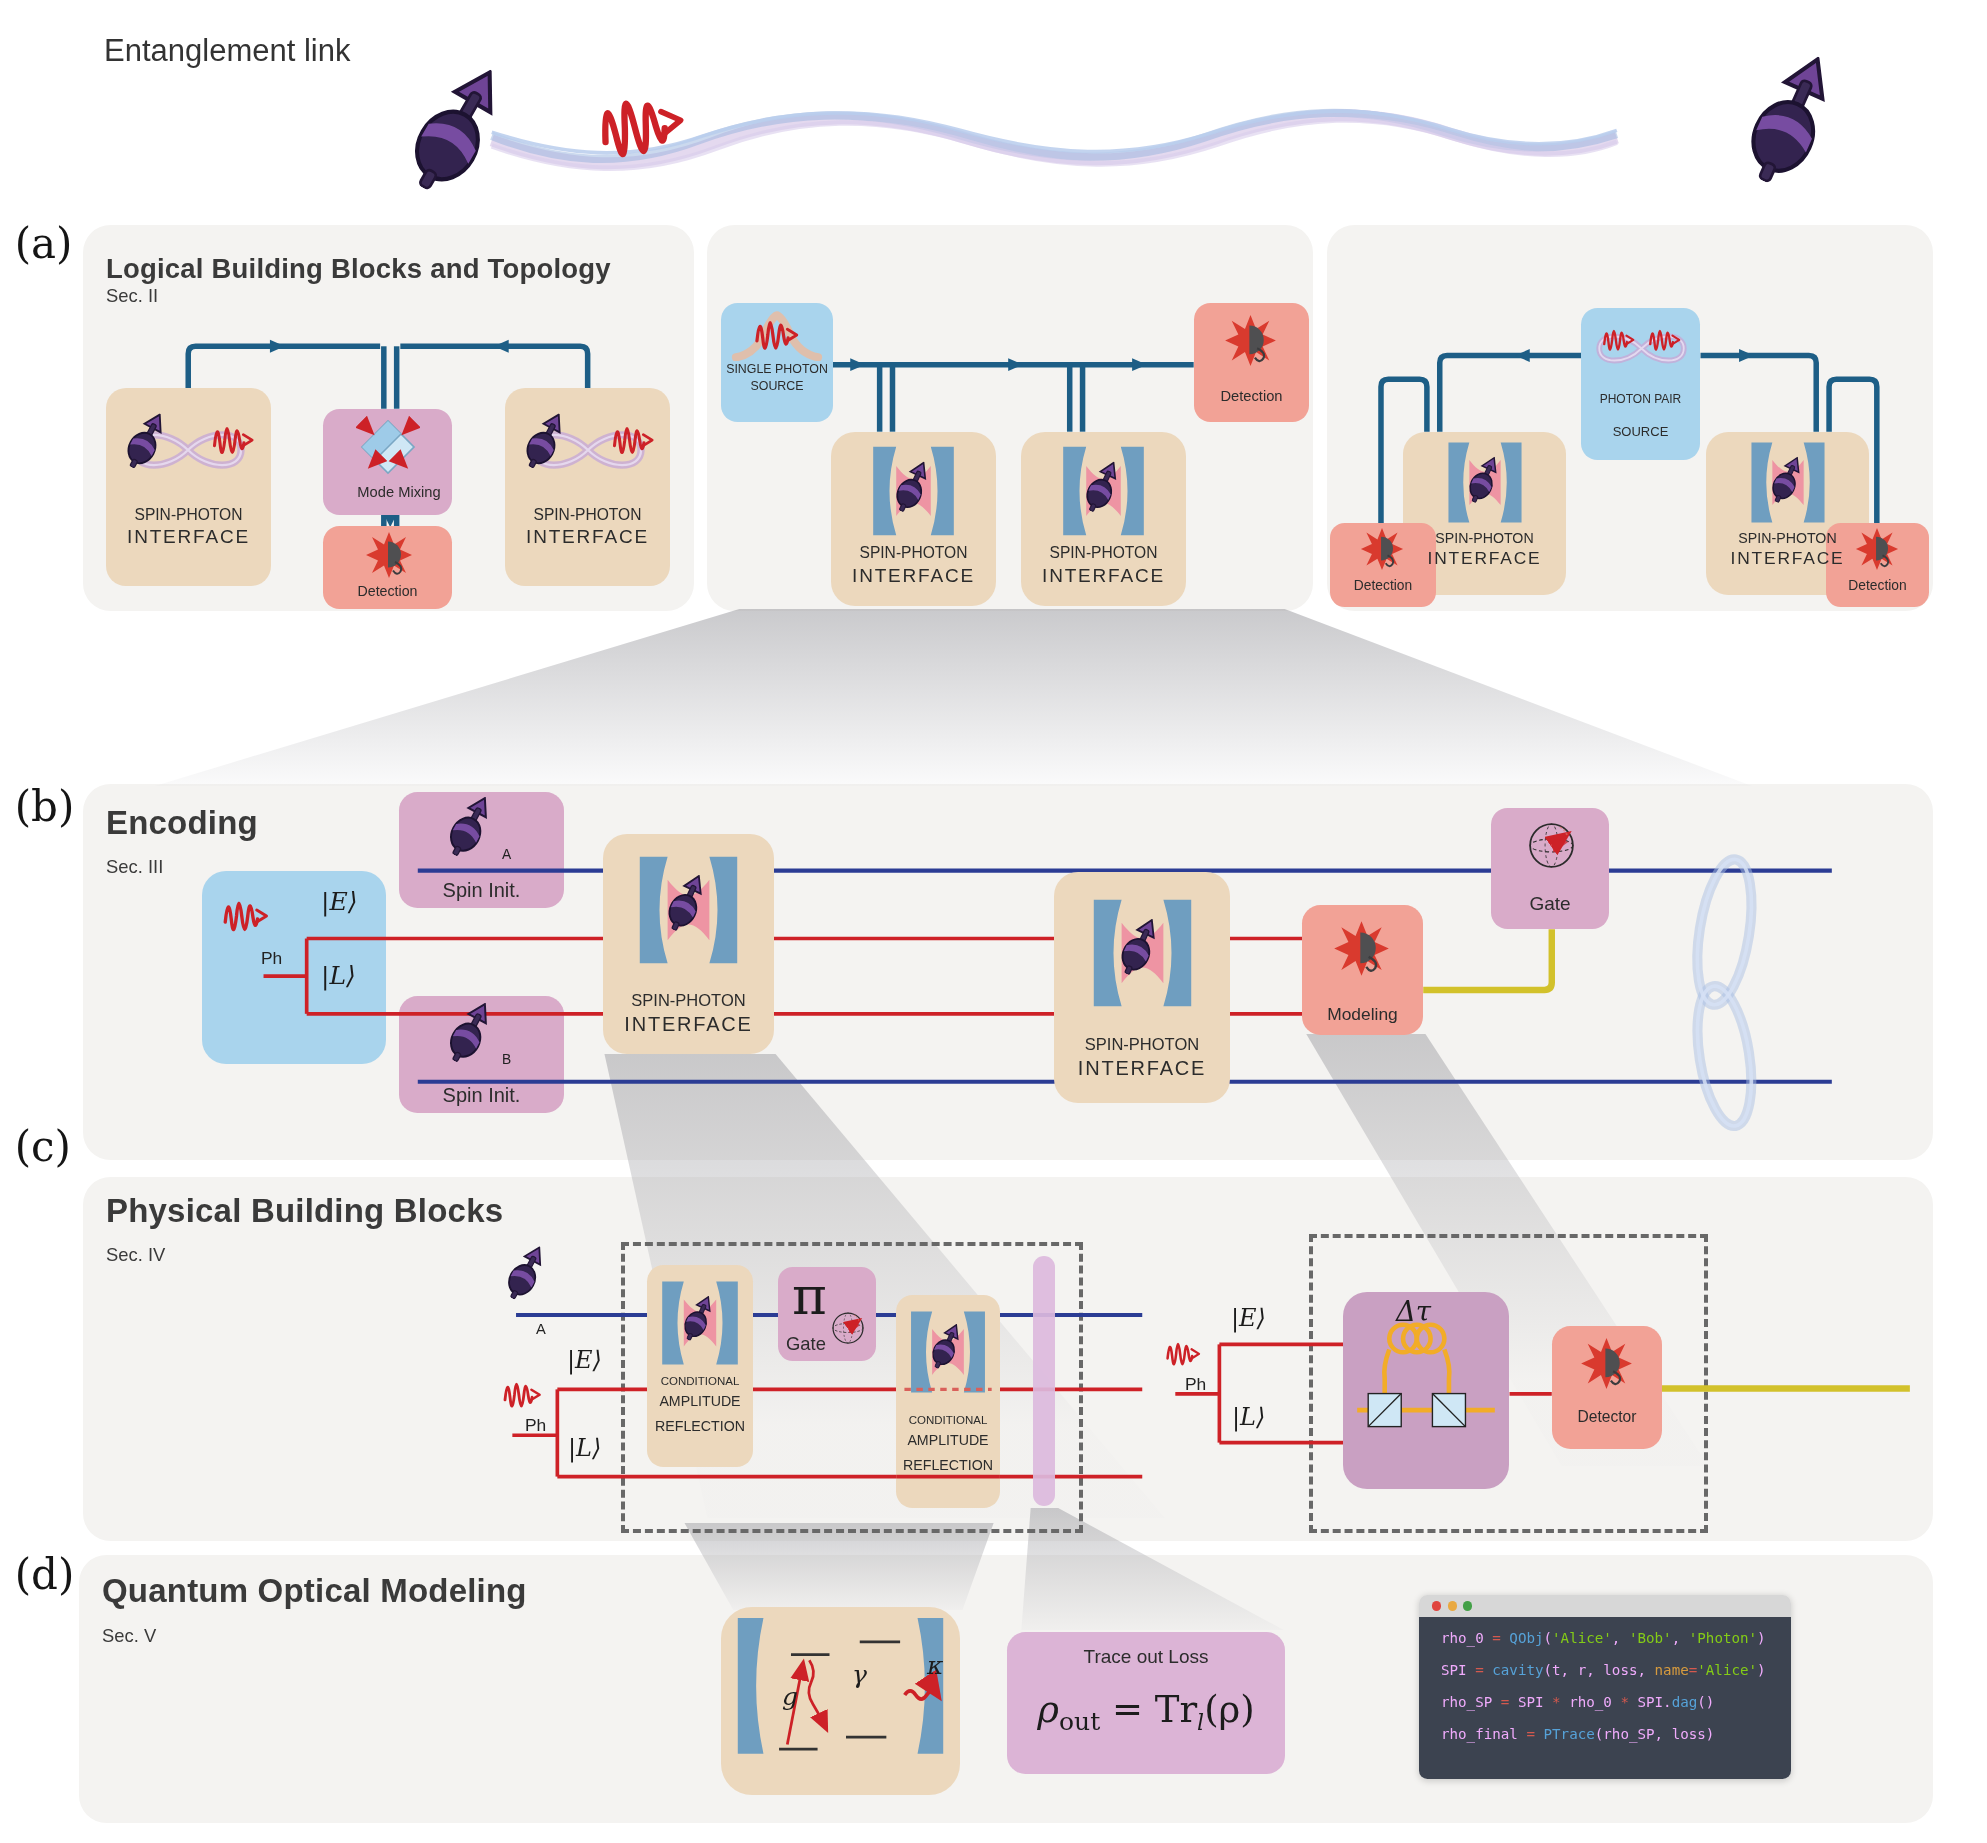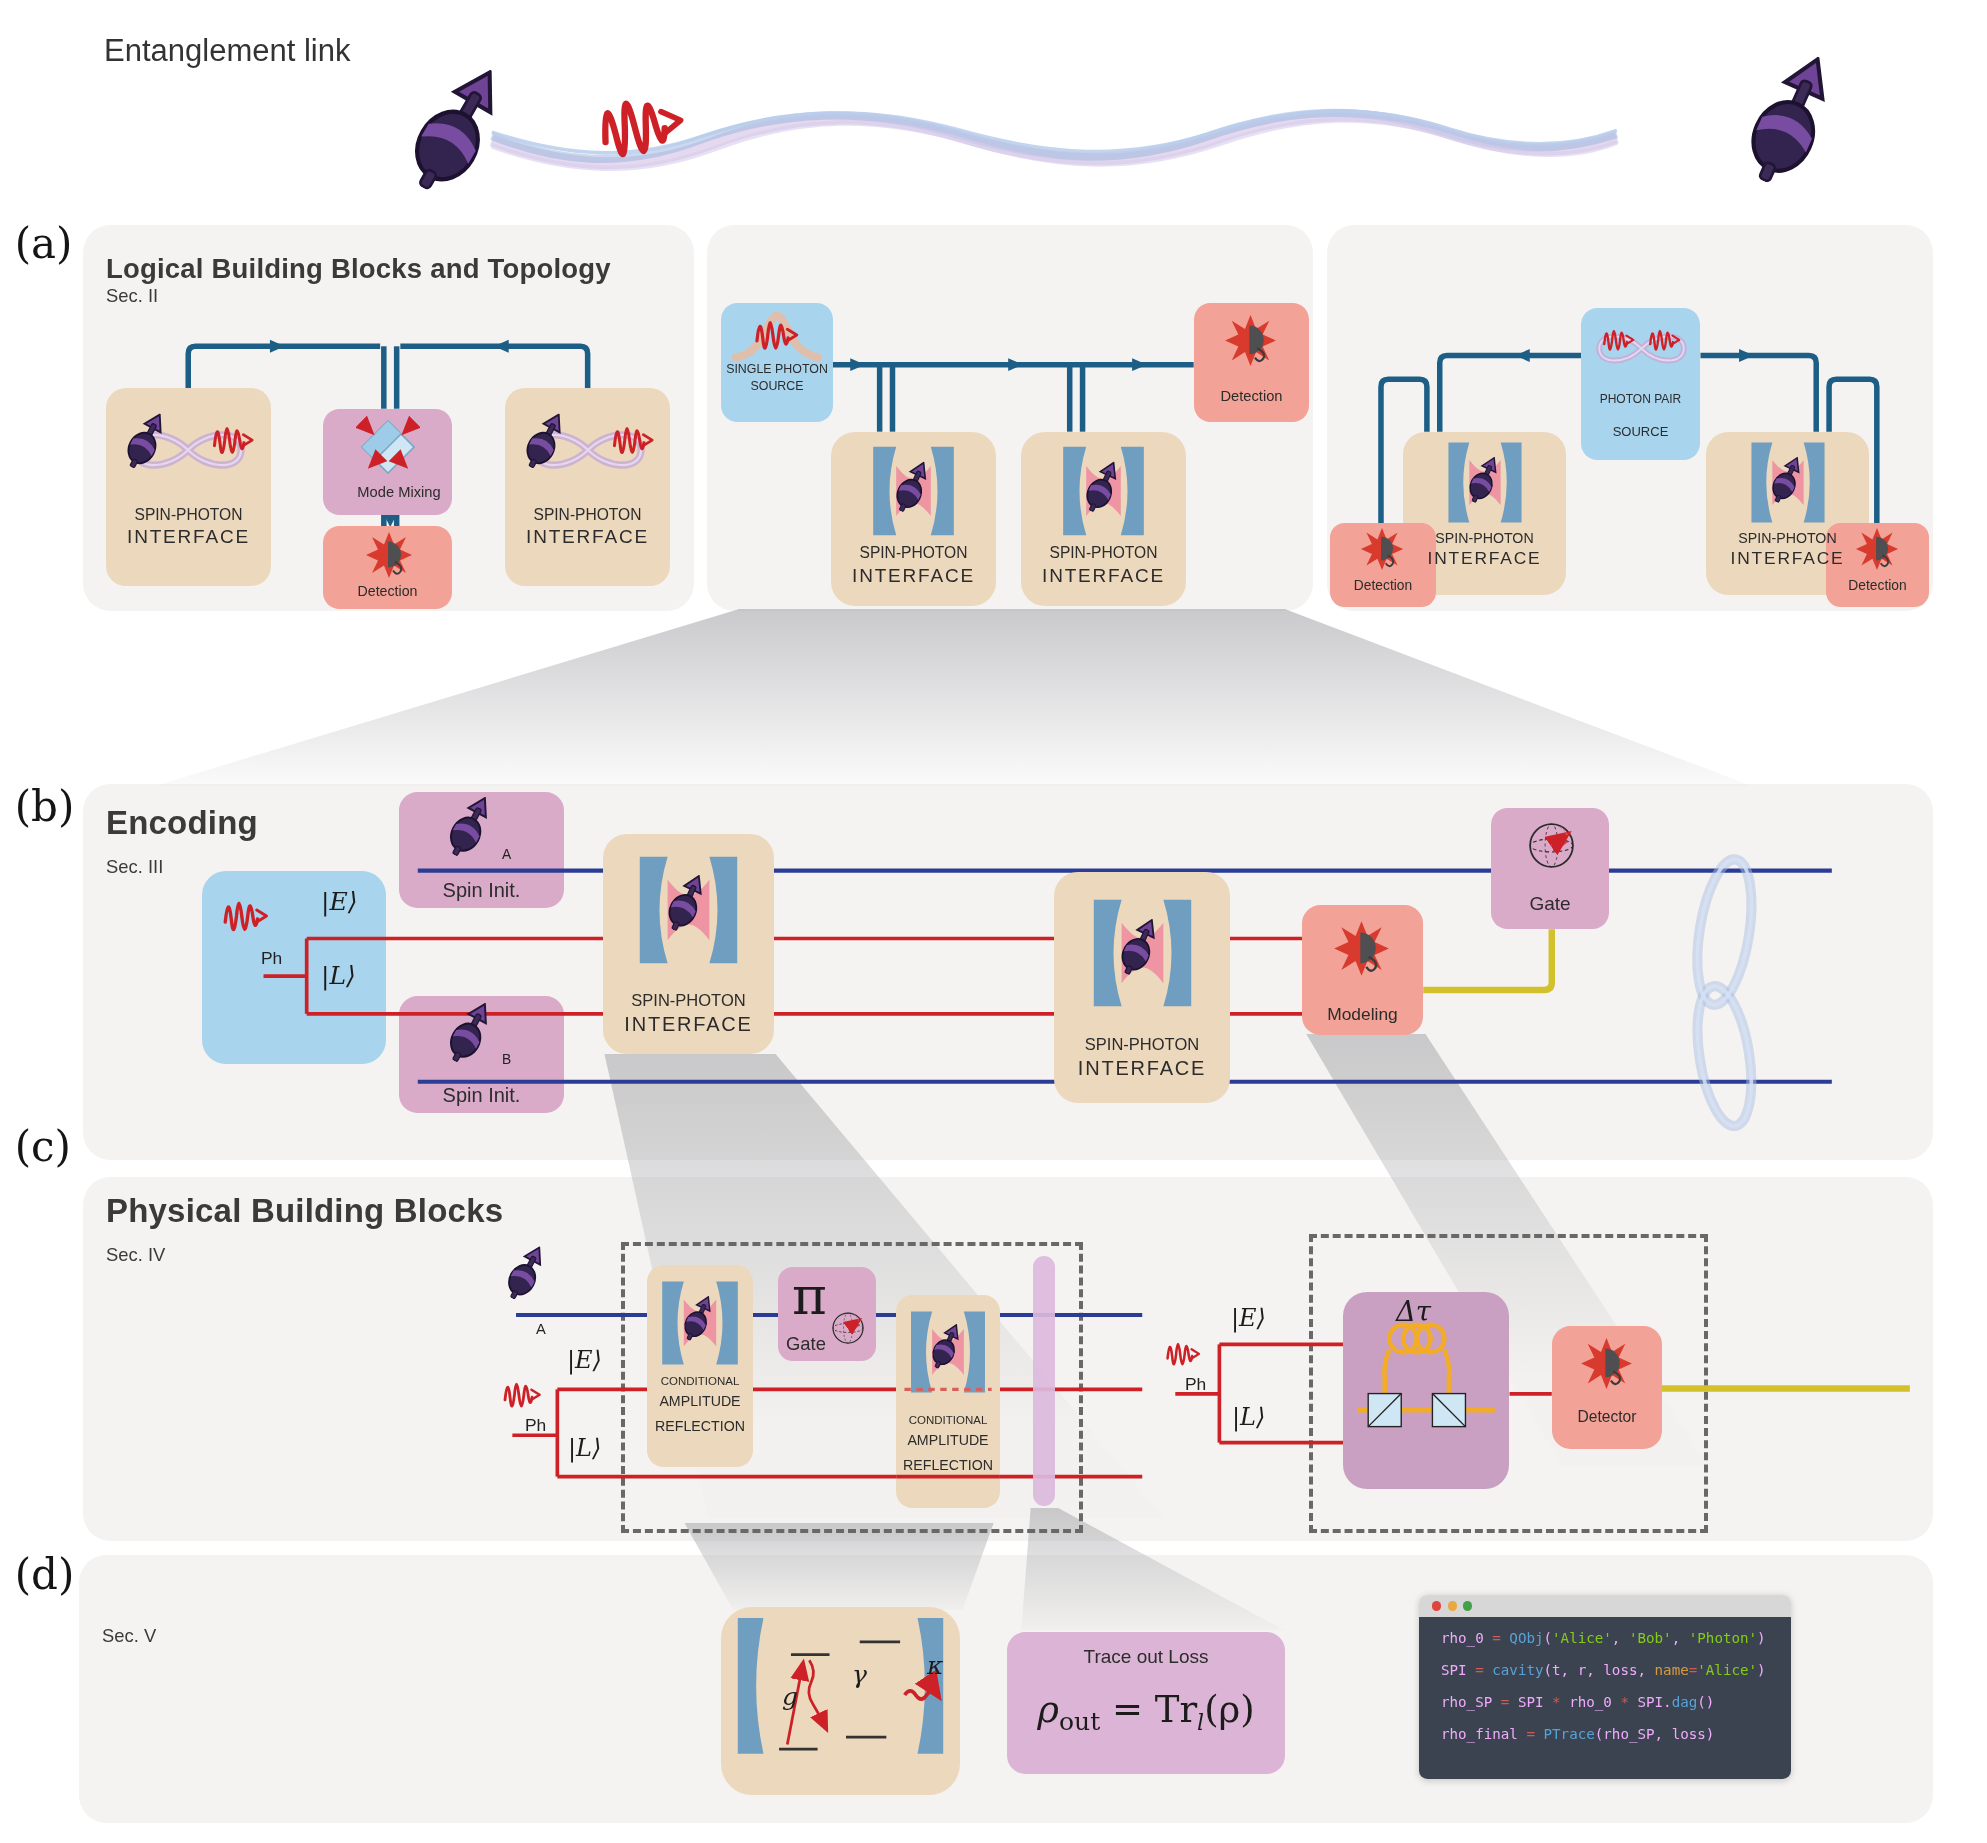--- a/index.html
+++ b/index.html
@@ -394,20 +394,21 @@
 </svg>
 
 <div class="box salmon" style="left:1552px;top:1326px;width:110px;height:123px;border-radius:18.4px;"></div>
 <svg class="icon" style="left:1580px;top:1337px;" width="53" height="53" viewBox="0 0 96 96">
       <use href="#sym-detect"></use>
     </svg>
 <div class="blabel" style="left:1552px;top:1409px;width:110px;font-size:15.6px;">Detector</div>
 
 <div class="plabel" style="left:14.7px;top:1550px;">(d)</div>
 <div class="panel" style="left:79px;top:1555px;width:1854px;height:268px;"></div>
+<div class="ptitle" style="left:102px;top:1572px;font-size:33px;">Quantum Optical Modeling</div>
 <div class="sec" style="left:102px;top:1625px;">Sec. V</div>
 
 <div class="box tan" style="left:721px;top:1607px;width:239px;height:188px;border-radius:31px;"></div>
 <svg class="icon" style="left:721px;top:1607px;" width="239" height="188" viewBox="0 0 260 205">
   <path d="M18,12 L46,12 Q30,86 46,160 L18,160 Z" fill="#6f9ec0"></path>
   <path d="M242,12 L214,12 Q230,86 214,160 L242,160 Z" fill="#6f9ec0"></path>
   <line x1="63" y1="155" x2="105" y2="155" stroke="#333" stroke-width="3"></line>
   <line x1="76" y1="52" x2="118" y2="52" stroke="#333" stroke-width="3"></line>
   <line x1="151" y1="38" x2="195" y2="38" stroke="#333" stroke-width="3"></line>
   <line x1="136" y1="142" x2="180" y2="142" stroke="#333" stroke-width="3"></line>

